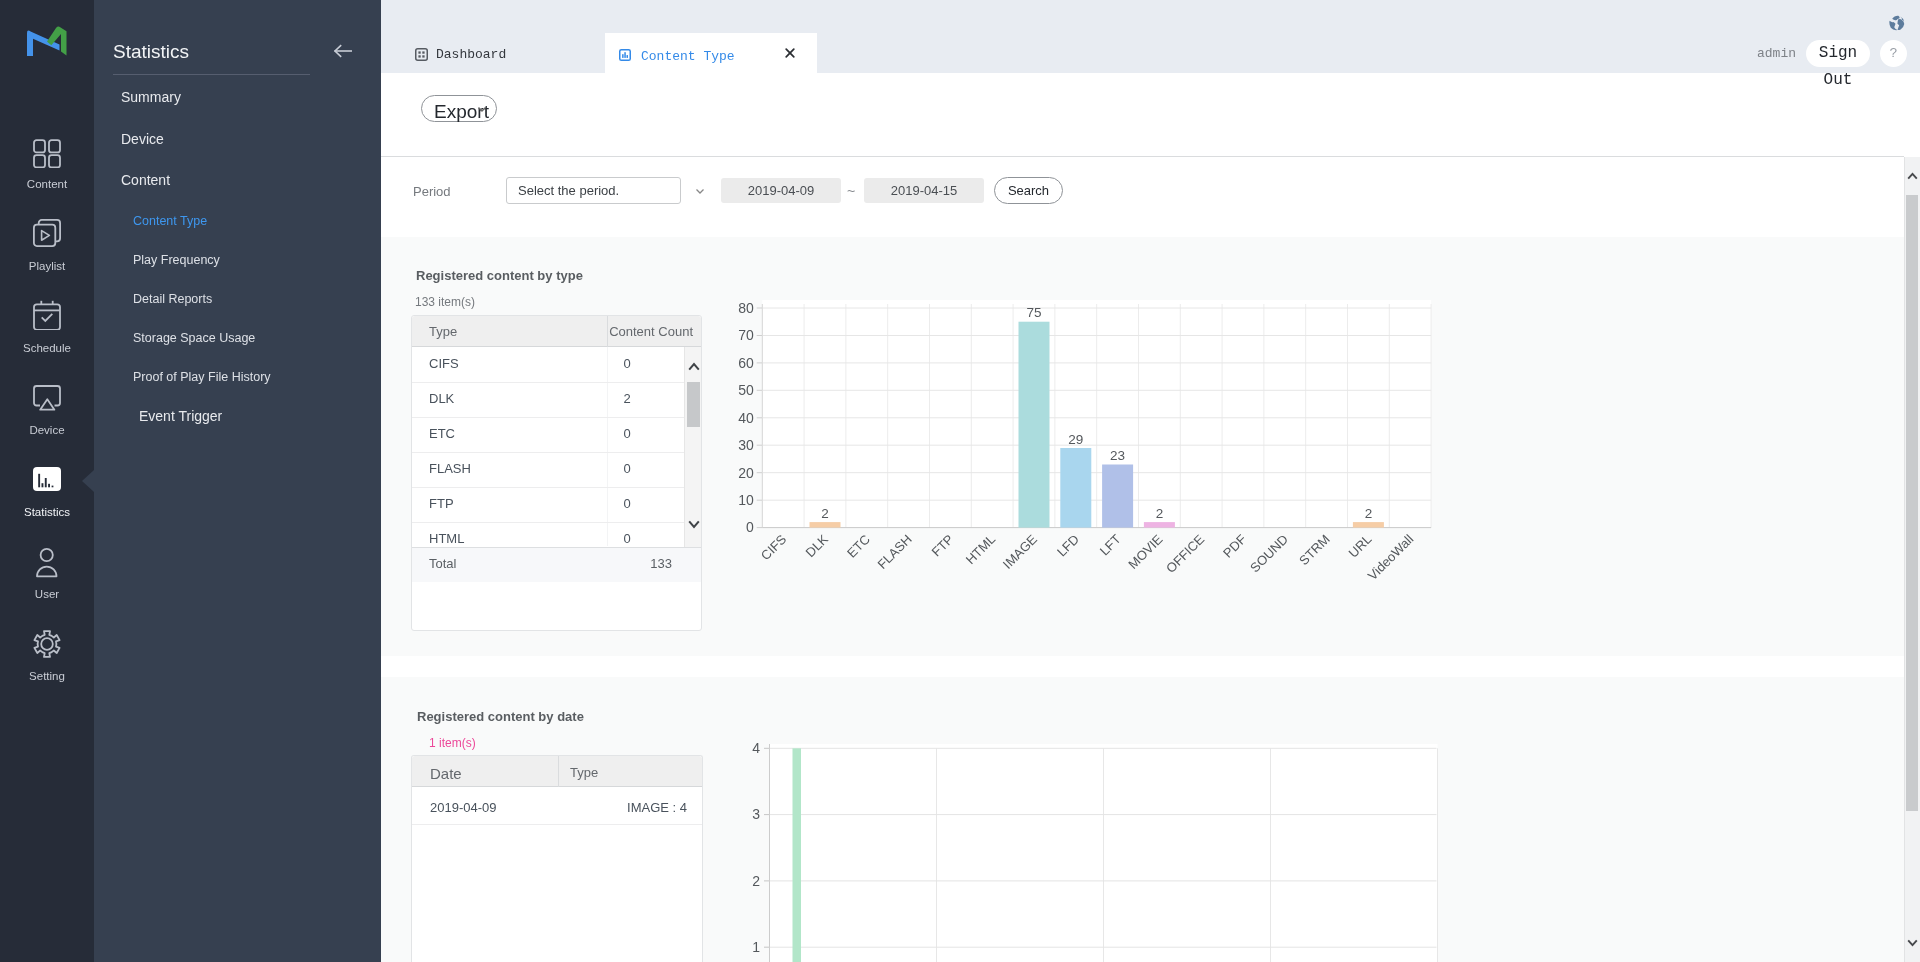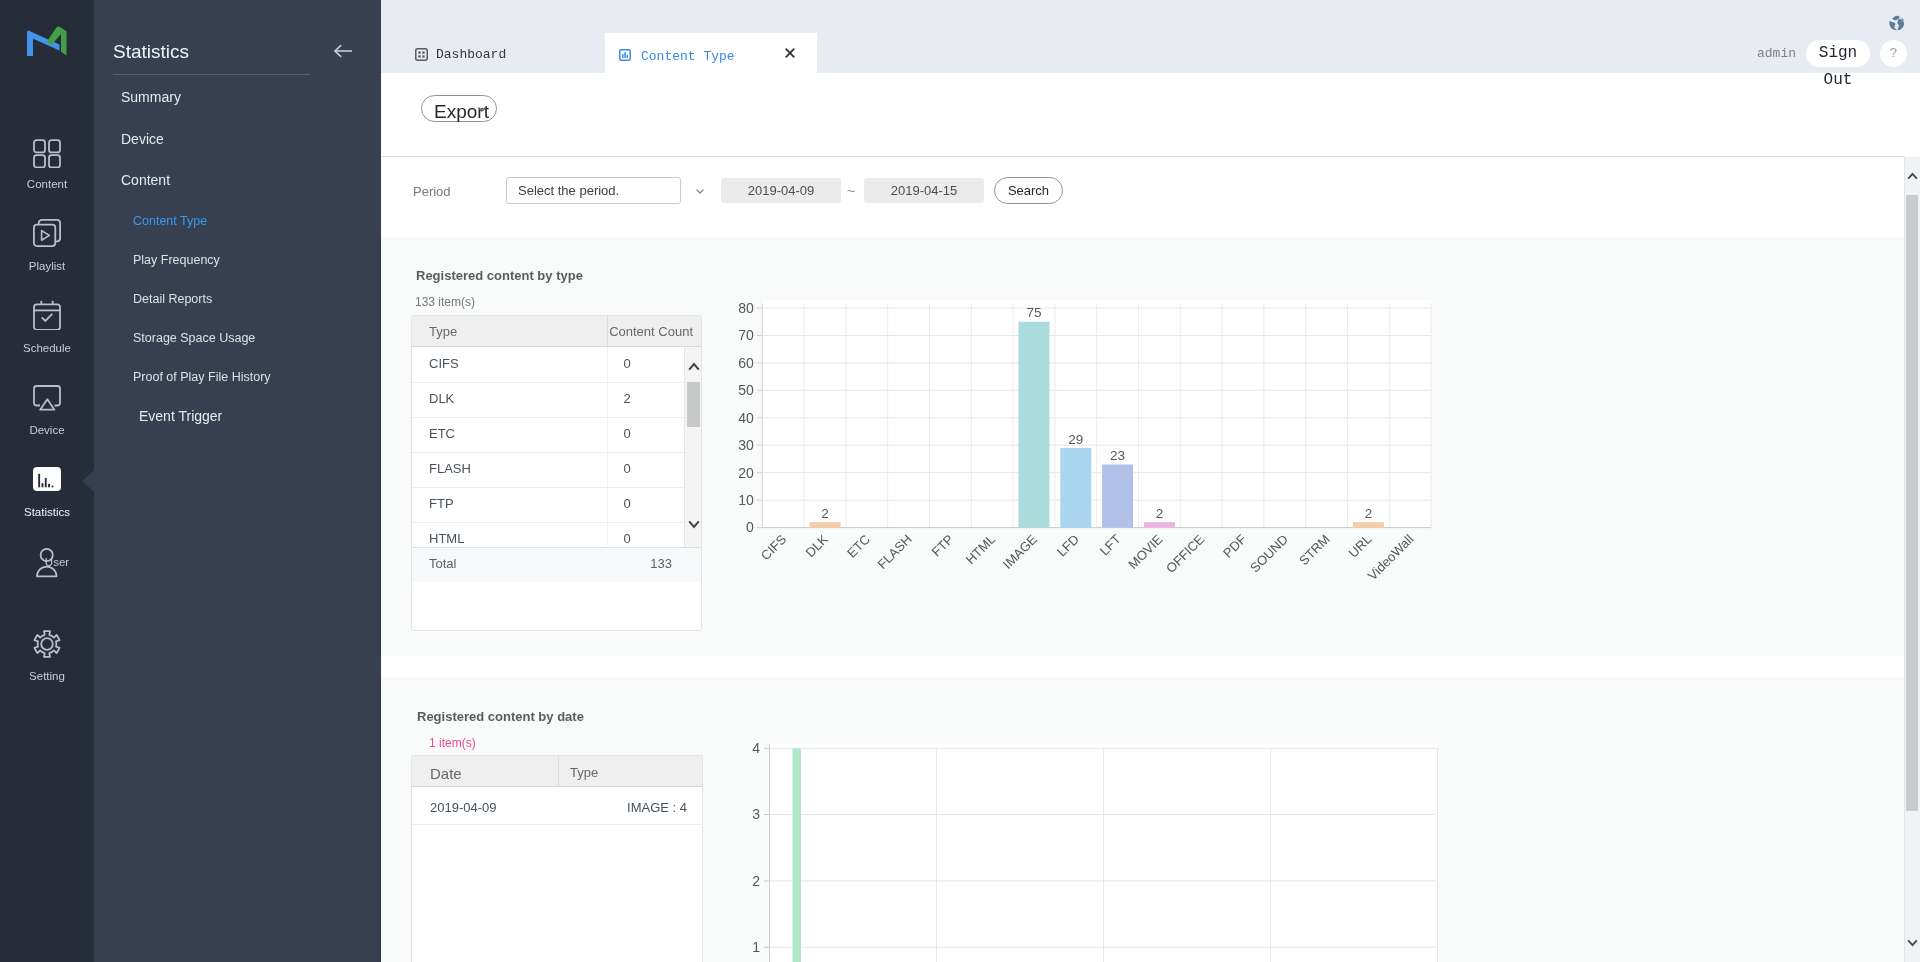--- a/index.html
+++ b/index.html
@@ -66,21 +66,21 @@
     </g>
   </svg>
   <div class="s1label" style="top:506px;color:#f2f4f7;">Statistics</div>
 
   <svg class="abs" style="left:34px;top:548px;" width="26" height="30" viewBox="0 0 26 30">
     <g fill="none" stroke="#b9bec8" stroke-width="1.8">
       <circle cx="12.7" cy="7" r="6.1"></circle>
       <path d="M3,28.3 a9.75,9.75 0 0 1 19.5,0 Z" stroke-linejoin="round"></path>
     </g>
   </svg>
-  <div class="s1label" style="top:556px;margin-left:10px;">User</div>
+  <div class="s1label" style="top:588px;">User</div>
 
   <svg class="abs" style="left:32px;top:629px;" width="30" height="30" viewBox="0 0 30 30">
     <g fill="none" stroke="#b9bec8" stroke-width="1.8" stroke-linejoin="round">
       <path d="M10.3,6.9 L12.7,5.9 L12.0,2.1 L18.0,2.1 L17.3,5.9 L19.7,6.9 L21.8,8.5 L24.7,6.0 L27.6,11.1 L24.0,12.4 L24.4,15.0 L24.0,17.6 L27.6,18.9 L24.7,24.0 L21.8,21.5 L19.7,23.1 L17.3,24.1 L18.0,27.9 L12.0,27.9 L12.7,24.1 L10.3,23.1 L8.2,21.5 L5.3,24.0 L2.4,18.9 L6.0,17.6 L5.6,15.0 L6.0,12.4 L2.4,11.1 L5.3,6.0 L8.2,8.5 Z"></path>
       <circle cx="15" cy="15" r="5.8"></circle>
     </g>
   </svg>
   <div class="s1label" style="top:670px;">Setting</div>
 </div>
 

